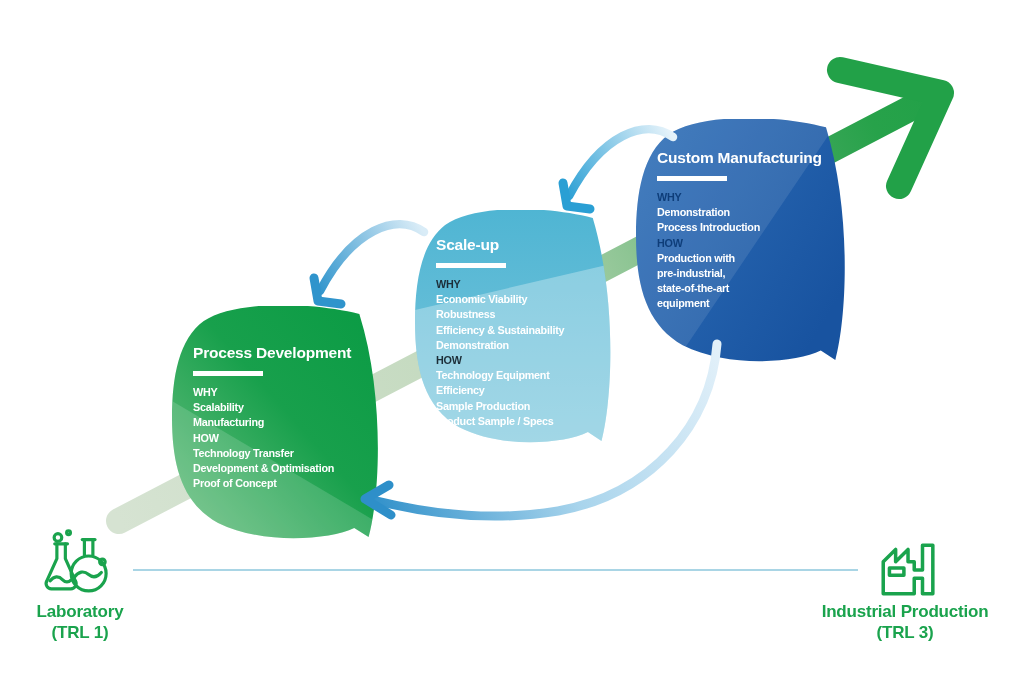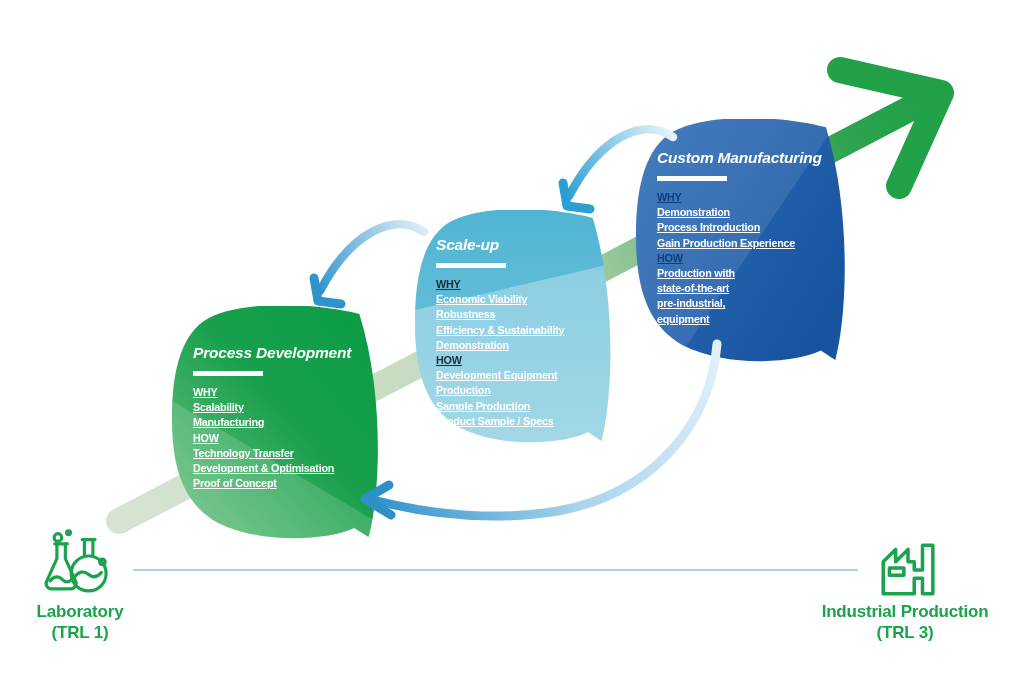--- a/index.html
+++ b/index.html
@@ -3,25 +3,25 @@
 <meta charset="utf-8">
 <style>
   html,body{margin:0;padding:0;background:#fff;}
   .stage{position:relative;width:1024px;height:679px;background:#ffffff;overflow:hidden;
          font-family:"Liberation Sans",sans-serif;}
   .layer{position:absolute;left:0;top:0;width:1024px;height:679px;pointer-events:none;}
 
   .card{position:absolute;}
   .card .leaf{position:absolute;left:0;top:0;width:100%;height:100%;}
   .card .content{position:absolute;left:21px;right:8px;}
-  .card h2{margin:0;color:#ffffff;font-size:15.5px;font-weight:bold;letter-spacing:-0.2px;white-space:nowrap;font-style:italic;}
+  .card h2{margin:0;color:#ffffff;font-size:15.5px;font-weight:bold;letter-spacing:-0.2px;white-space:nowrap;}
   .underline{width:70px;height:5px;background:#ffffff;margin-top:9px;}
   .lines{margin-top:9px;}
   .line{color:#ffffff;font-size:10.8px;font-weight:bold;line-height:15.2px;
-        letter-spacing:-0.25px;white-space:nowrap;text-decoration:underline;}
+        letter-spacing:-0.25px;white-space:nowrap;}
   .card-green{left:172px;top:306px;width:215px;height:233px;}
   .card-green .content{top:38px;}
   .card-green .lbl{color:#ffffff;}
   .card-scale{left:415px;top:210px;width:204px;height:233px;}
   .card-scale .content{top:26px;}
   .card-scale .lbl{color:#1c2e38;}
   .card-cm{left:636px;top:119px;width:218px;height:243px;}
   .card-cm .content{top:30px;}
   .card-cm .lbl{color:#0e3d79;}
 
@@ -103,22 +103,22 @@
     <div class="content">
       <h2>Scale-up</h2>
       <div class="underline"></div>
       <div class="lines">
         <div class="line lbl">WHY</div>
         <div class="line">Economic Viability</div>
         <div class="line">Robustness</div>
         <div class="line">Efficiency &amp; Sustainability</div>
         <div class="line">Demonstration</div>
         <div class="line lbl">HOW</div>
-        <div class="line">Development Equipment</div>
-        <div class="line">Production</div>
+        <div class="line">Technology Equipment</div>
+        <div class="line">Efficiency</div>
         <div class="line">Sample Production</div>
         <div class="line">Product Sample / Specs</div>
       </div>
     </div>
   </div>
 
   <div class="card card-cm">
     <svg class="leaf" viewBox="0 0 210 233" preserveAspectRatio="none">
       <defs>
         <linearGradient id="gCm" x1="0" y1="0" x2="1" y2="0.7">
@@ -132,25 +132,24 @@
       <path d="M183,8 C137,-4 62,-6 31,15 C7,33 0,70 0,112 C0,160 10,197 45,217 C89,239 153,234 178,222 L192,231 C204,186 207,86 183,8 Z" fill="url(#gCm)"></path>
       <polygon points="0,0 196,0 38,233 0,233" fill="#ffffff" opacity="0.1" clip-path="url(#cCm)"></polygon>
     </svg>
     <div class="content">
       <h2>Custom Manufacturing</h2>
       <div class="underline"></div>
       <div class="lines">
         <div class="line lbl">WHY</div>
         <div class="line">Demonstration</div>
         <div class="line">Process Introduction</div>
-        <div class="line">Gain Production Experience</div>
         <div class="line lbl">HOW</div>
         <div class="line">Production with</div>
+        <div class="line">pre-industrial,</div>
         <div class="line">state-of-the-art</div>
-        <div class="line">pre-industrial,</div>
         <div class="line">equipment</div>
       </div>
     </div>
   </div>
 
   <svg class="layer" viewBox="0 0 1024 679">
     <defs>
       <linearGradient id="gA" gradientUnits="userSpaceOnUse" x1="424" y1="233" x2="319" y2="295">
         <stop offset="0" stop-color="#d9ecf7"></stop>
           <stop offset="1" stop-color="#2f94cc"></stop>

